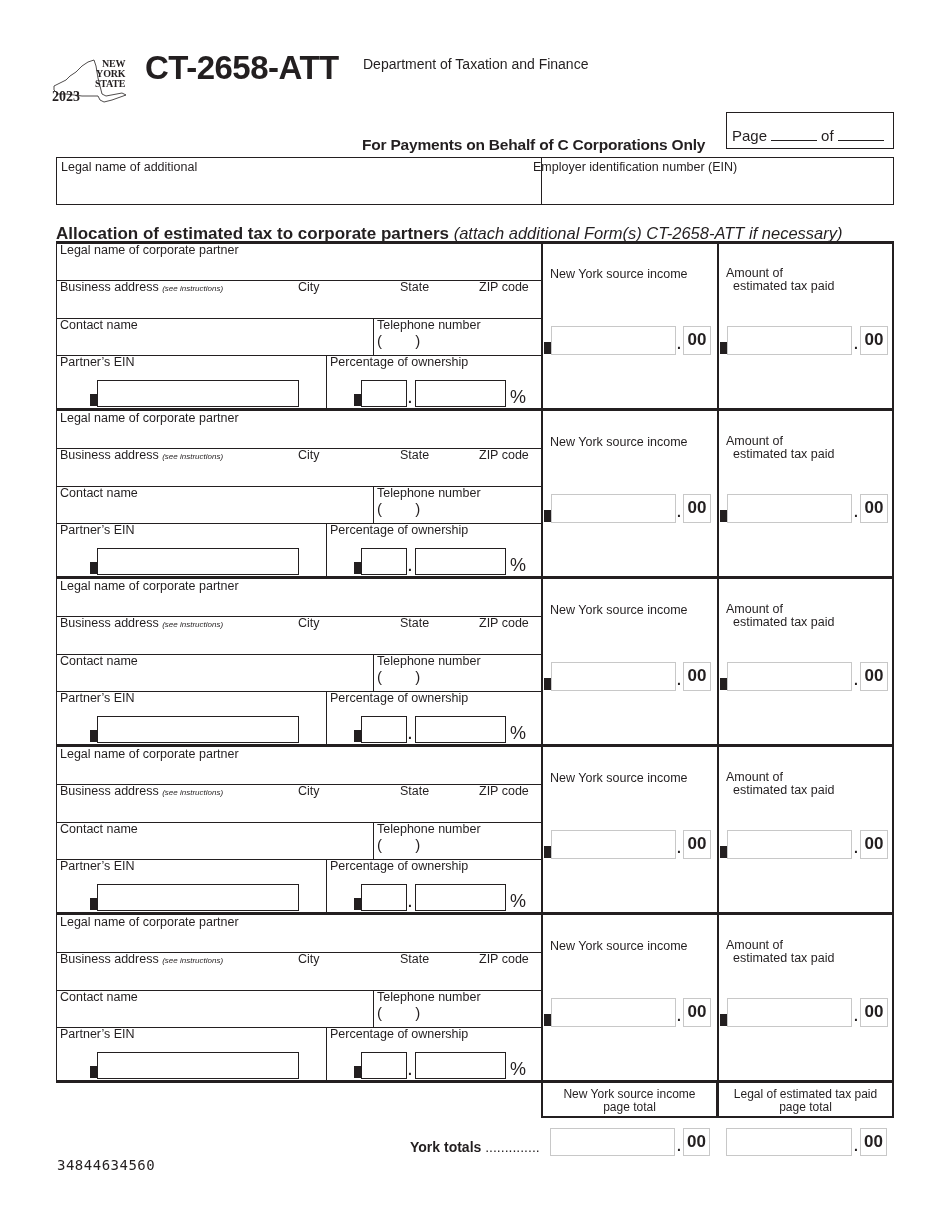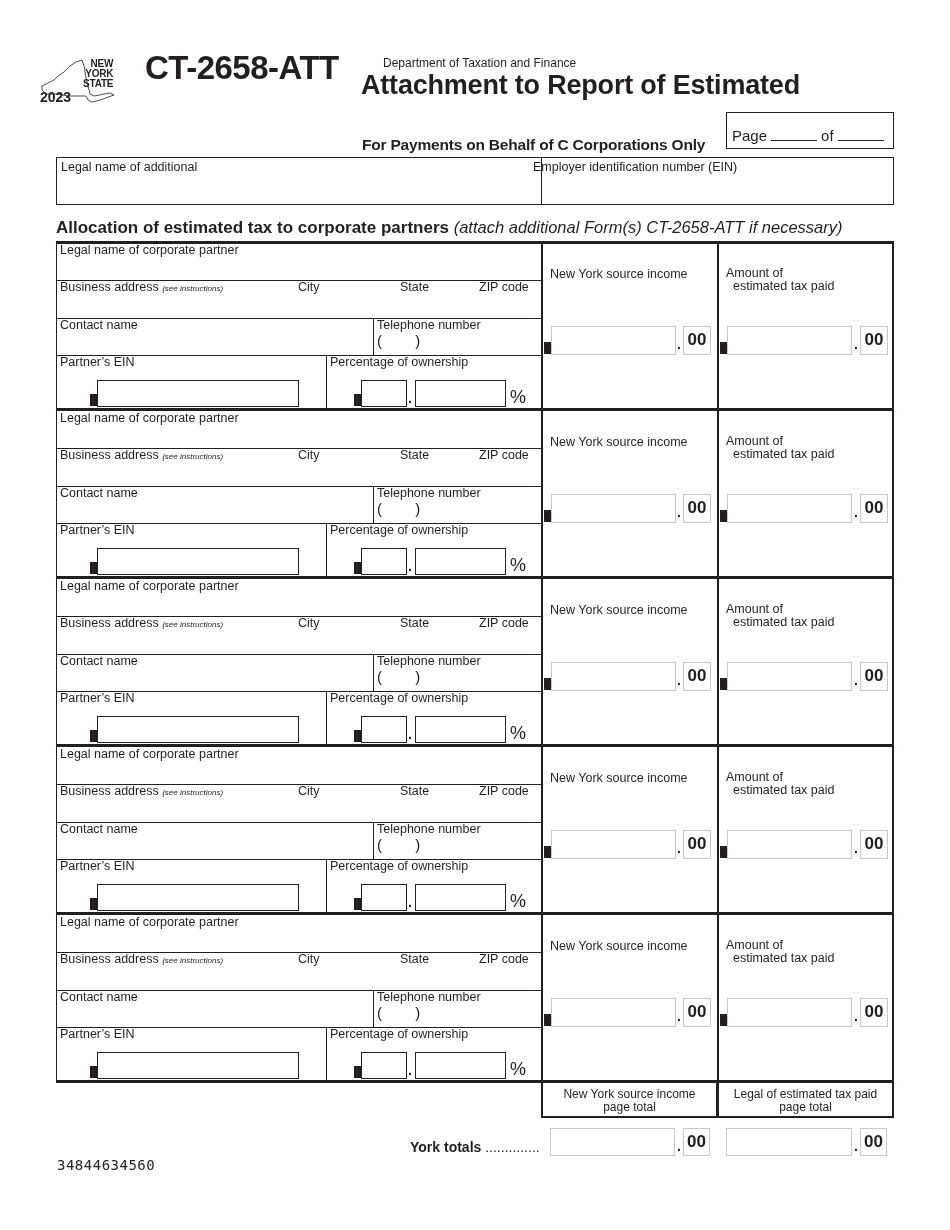--- a/index.html
+++ b/index.html
@@ -2,36 +2,36 @@
 <html><head>
 <meta charset="utf-8">
 <style>
   * { box-sizing: border-box; margin: 0; padding: 0; }
   body {
     width: 950px; height: 1230px; background: #ffffff; position: relative;
     font-family: "Liberation Sans", sans-serif; color: #231f20; overflow: hidden;
   }
   .abs { position: absolute; }
   
-  .logo { left: 40px; top: 56px; width: 80px; height: 50px; }
+  .logo { left: 52px; top: 56px; width: 80px; height: 50px; font-family: Liberation Serif, serif; }
   .logo svg { position: absolute; left: 0; top: 0; }
   .logo-text { position: absolute; left: 43px; top: 3px; font-weight: bold; font-size: 10px; line-height: 10px; text-align: right; letter-spacing: -0.2px; }
   .logo-year { position: absolute; left: 0; top: 33px; font-weight: bold; font-size: 14px; }
   .form-id { left: 145px; top: 49px; font-weight: bold; font-size: 33px; letter-spacing: -0.5px; }
-  .dept { left: 383px; top: 56px; font-size: 12px; }
+  .dept { left: 363px; top: 56px; font-size: 14px; }
   .title { left: 361px; top: 70px; font-weight: bold; font-size: 27px; line-height: 31px; letter-spacing: -0.2px; }
   .subtitle { left: 362px; top: 136px; font-weight: bold; font-size: 15.5px; letter-spacing: -0.2px; }
   .pagebox { left: 726px; top: 112px; width: 168px; height: 37px; border: 1px solid #231f20; font-size: 15px; padding: 14px 0 0 5px; white-space: nowrap; }
   .pagebox .blank { display: inline-block; width: 46px; border-bottom: 1px solid #231f20; height: 12px; margin: 0 4px; vertical-align: baseline; }
 
   
   .pinfo { left: 56px; top: 157px; width: 838px; height: 48px; border: 1px solid #231f20; }
   .pinfo .divider { position: absolute; left: 484px; top: 0; bottom: 0; border-left: 1px solid #231f20; }
   .lbl { position: absolute; font-size: 12.5px; white-space: nowrap; }
-  .section-title { left: 56px; top: 218px; font-size: 17px; white-space: nowrap; }
+  .section-title { left: 56px; top: 224px; font-size: 17px; white-space: nowrap; }
   .section-title b { font-weight: bold; }
   .section-title i { font-style: italic; font-size: 16.5px; }
 
   
   .grid { left: 56px; top: 242px; width: 838px; height: 840px; }
   .block { position: absolute; left: 0; width: 838px; height: 168px; }
   .hline { position: absolute; border-top: 1px solid #231f20; }
   .vline { position: absolute; border-left: 1px solid #231f20; }
   .thick { border-top-width: 3px; }
   .small-it { font-style: italic; font-size: 8px; }
@@ -58,21 +58,20 @@
     <div>NEW</div>
     <div>YORK</div>
     <div>STATE</div>
   </div>
   <div class="logo-year">2023</div>
 </div>
 
 <div class="abs form-id">CT-2658-ATT</div>
 <div class="abs dept">Department of Taxation and Finance</div>
 <div class="abs title">
-  <div>Attachment to Report of Estimated</div>
 </div>
 <div class="abs subtitle">For Payments on Behalf of C Corporations Only</div>
 
 <div class="abs pagebox">
   <span>Page</span><span class="blank"></span><span>of</span><span class="blank"></span>
 </div>
 
 <div class="abs pinfo">
   <div class="divider"></div>
   <div class="lbl" style="left:4px;top:2px;">Legal name of additional</div>

